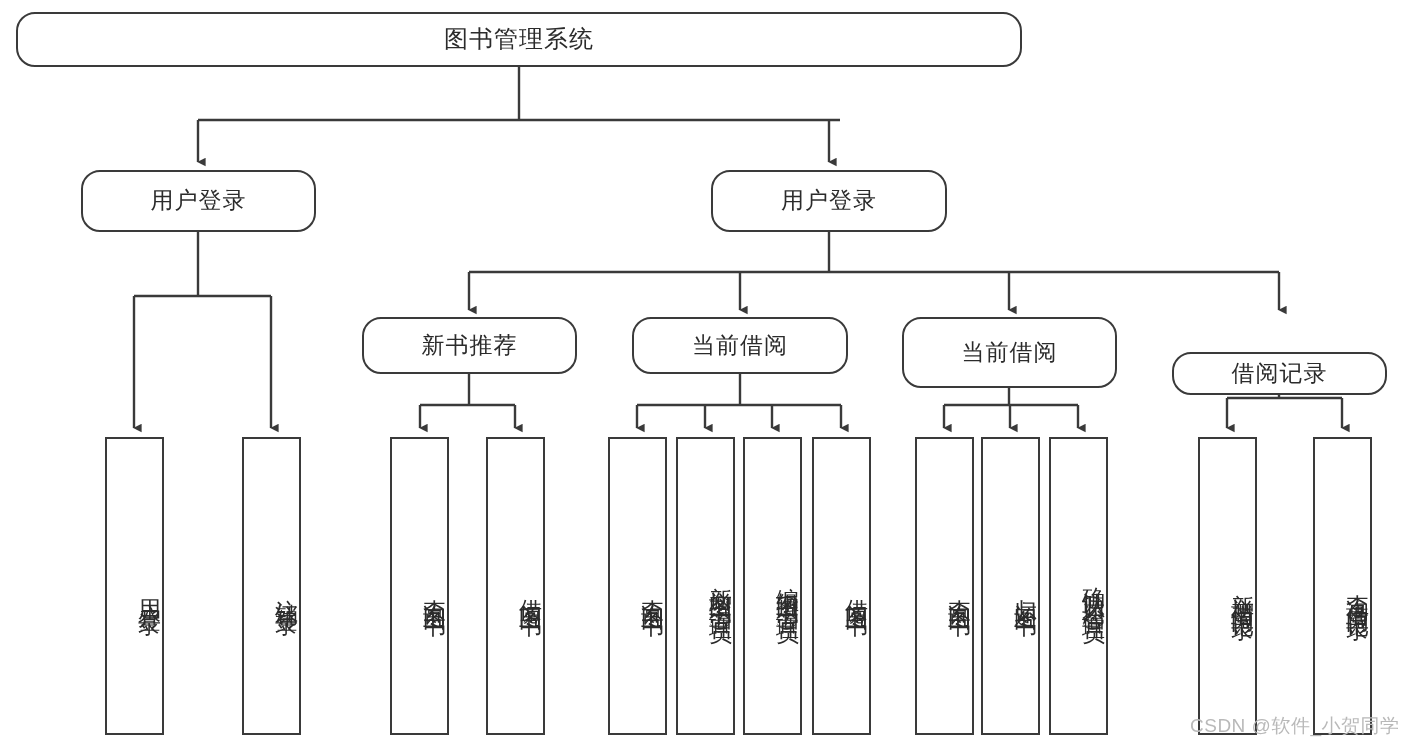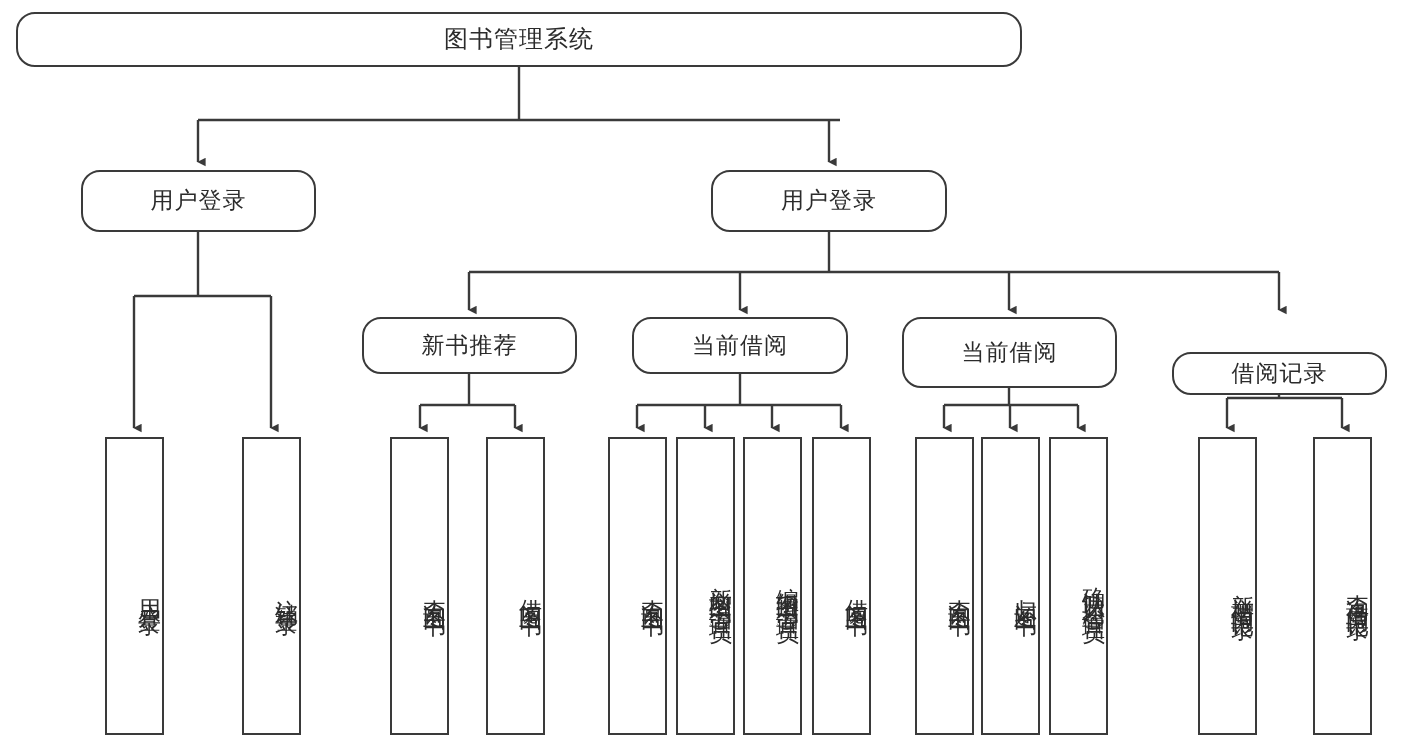--- a/index.html
+++ b/index.html
@@ -150,14 +150,15 @@
   <div class="node-box vertical" style="left:743px; top:437px; width:59px; height:298px;">编辑图书（管理员）</div>
   <div class="node-box vertical" style="left:812px; top:437px; width:59px; height:298px;">借阅图书</div>
 
   <div class="node-box vertical" style="left:915px; top:437px; width:59px; height:298px;">查询图书</div>
   <div class="node-box vertical" style="left:981px; top:437px; width:59px; height:298px;">归还图书</div>
   <div class="node-box vertical" style="left:1049px; top:437px; width:59px; height:298px;">确认归还（管理员）</div>
 
   <div class="node-box vertical" style="left:1198px; top:437px; width:59px; height:298px;">新增借阅记录</div>
   <div class="node-box vertical" style="left:1313px; top:437px; width:59px; height:298px;">查询借阅记录</div>
 
+  <div class="watermark" style="left:1190px; top:713px;">CSDN @软件_小贺同学</div>
 
 </div>
 
 </body></html>

